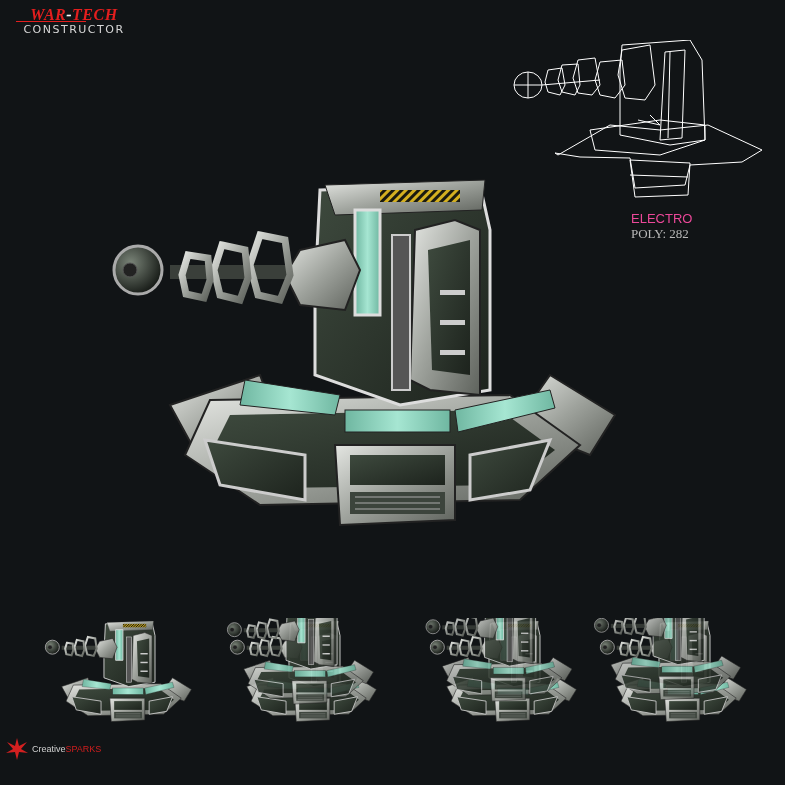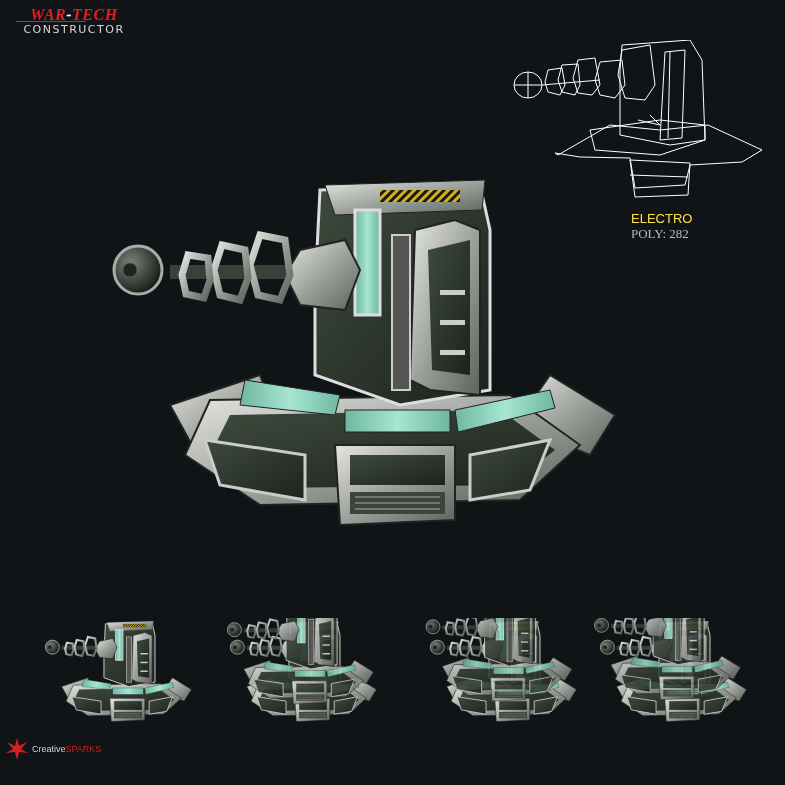--- a/index.html
+++ b/index.html
@@ -16,21 +16,21 @@
   }
   .logo .brand .dash { color:#ffffff; }
   .logo .sub {
     position:absolute; left:0; top:17px; width:120px; text-align:center;
     font-family:"DejaVu Sans", sans-serif; font-size:11px; letter-spacing:1.5px; color:#d8d8d8;
   }
   .logo .underline { position:absolute; left:2px; top:15px; width:70px; height:1px; background:#e31e1e; }
 
   .wire { position:absolute; left:510px; top:40px; width:260px; height:170px; }
   .info { position:absolute; left:631px; top:211px; font-size:13px; line-height:15px; }
-  .info .name { color:#fde047; }
+  .info .name { color:#ec4899; }
   .info .poly { color:#b8b8b8;font-family:Liberation Serif, serif; }
 
   .main-model { position:absolute; left:110px; top:170px; width:520px; height:360px; }
   .variant { position:absolute; top:618px; width:180px; height:105px; }
 
   .footer-logo { position:absolute; left:6px; top:738px; height:22px; display:flex; align-items:center; gap:4px; }
   .footer-logo .star { width:22px; height:22px; }
   .footer-logo .txt { font-size:9px; color:#d0d0d0; }
   .footer-logo .txt .sparks { color:#d01e1e;text-align:right; }
 </style>

